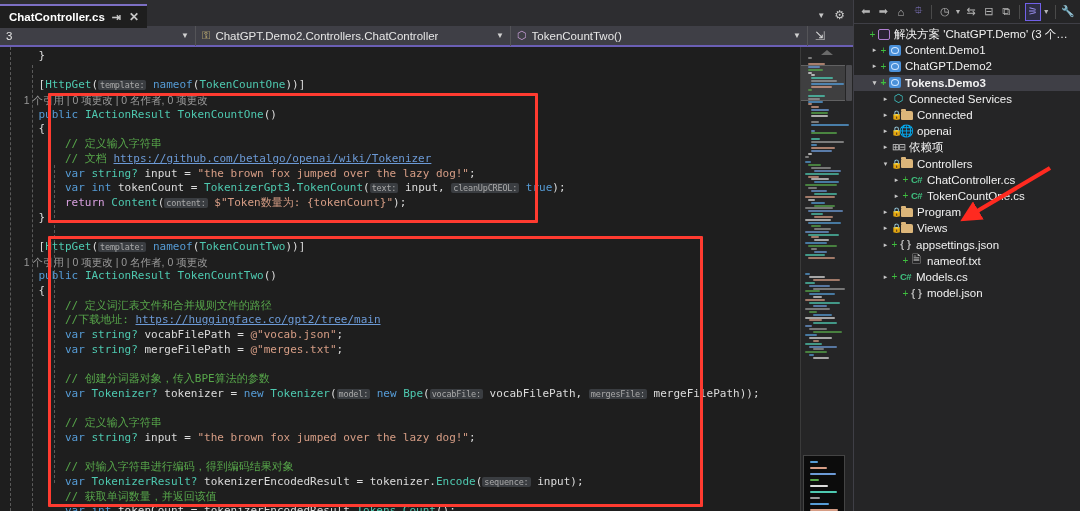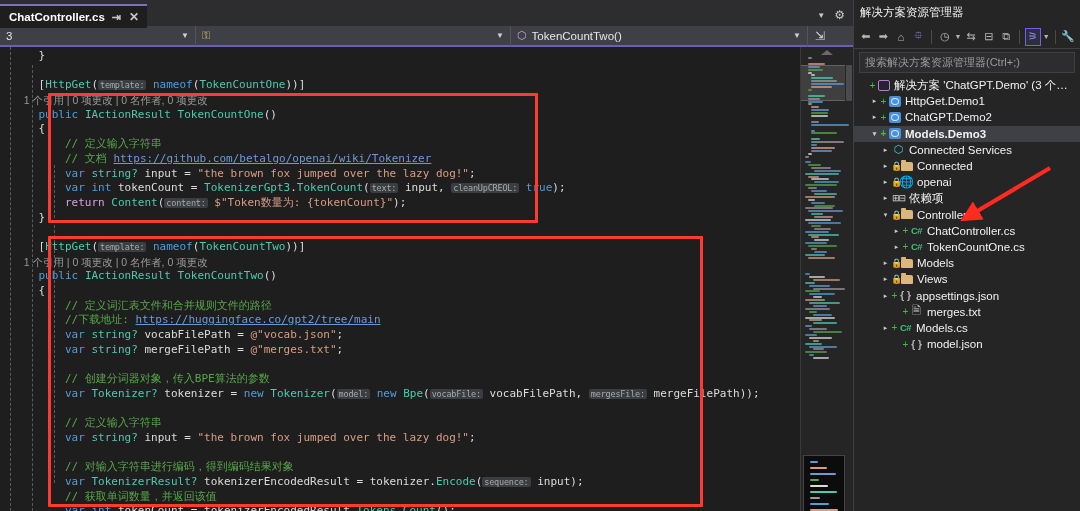--- a/index.html
+++ b/index.html
@@ -233,20 +233,21 @@
       </div>
     </div>
 
     <div id="nav-bar">
       <div class="nav-seg seg-a">
         <span class="nav-label">3</span>
         <span class="nav-caret">▼</span>
       </div>
       <div class="nav-seg seg-b">
         <span style="color:#d4c07a;font-size:11px;">⚿</span>
+        <span class="nav-label">ChatGPT.Demo2.Controllers.ChatController</span>
         <span class="nav-caret">▼</span>
       </div>
       <div class="nav-seg seg-c">
         <span style="color:#c39bd3;font-size:11px;">⬡</span>
         <span class="nav-label">TokenCountTwo()</span>
         <span class="nav-caret">▼</span>
       </div>
       <div class="nav-seg nav-split">⇲</div>
     </div>
 
@@ -370,76 +371,72 @@
             <div class="mm-line" style="left:6px;top:35px;width:27px;background:#4ec9b0;"></div>
             <div class="mm-line" style="left:6px;top:41px;width:10px;background:#9a9a9a;"></div>
             <div class="mm-line" style="left:6px;top:47px;width:19px;background:#569cd6;"></div>
             <div class="mm-line" style="left:6px;top:53px;width:28px;background:#d69d85;"></div>
           </div>
       </div>
     </div>
   </div>
 
   <div id="se-pane">
-    <div id="se-title">解决方案资源管理器</div>
 
     <div id="se-toolbar">
       <div class="se-tb-btn">⬅</div>
       <div class="se-tb-btn">➡</div>
       <div class="se-tb-btn">⌂</div>
       <div class="se-tb-btn" style="color:#8b7fd4;">⯐</div>
       <div class="se-tb-sep"></div>
       <div class="se-tb-btn">◷</div>
       <div class="se-caret">▼</div>
       <div class="se-tb-btn">⇆</div>
       <div class="se-tb-btn">⊟</div>
       <div class="se-tb-btn">⧉</div>
       <div class="se-tb-sep"></div>
       <div class="se-tb-btn boxed" style="color:#9b8ff0;">⚞</div>
       <div class="se-caret">▼</div>
       <div class="se-tb-sep"></div>
       <div class="se-tb-btn">🔧</div>
     </div>
 
-    <div id="se-search">
-      <span>搜索解决方案资源管理器(Ctrl+;)</span>
-    </div>
 
     <div id="se-tree">
         <div class="se-row" style="padding-left:4px">
           <span class="se-exp"></span>
           <span class="se-plus">+</span>
           <span class="se-ico">
             <span class="ico-sln"></span>
           </span>
           <span class="se-label">解决方案 'ChatGPT.Demo' (3 个项目，共 3 个</span>
         </div>
         <div class="se-row" style="padding-left:15px">
           <span class="se-exp">▸</span>
           <span class="se-plus">+</span>
           <span class="se-ico">
             <span class="ico-proj"></span>
           </span>
-          <span class="se-label">HttpGet.Demo1</span>
+          <span class="se-label">Content.Demo1</span>
         </div>
         <div class="se-row" style="padding-left:15px">
           <span class="se-exp">▸</span>
           <span class="se-plus">+</span>
           <span class="se-ico">
             <span class="ico-proj"></span>
           </span>
           <span class="se-label">ChatGPT.Demo2</span>
         </div>
         <div class="se-row selected" style="padding-left:15px">
           <span class="se-exp">▾</span>
           <span class="se-plus">+</span>
           <span class="se-ico">
             <span class="ico-proj"></span>
           </span>
-          <span class="se-label">Models.Demo3</span>
+          <span class="se-label">Tokens.Demo3</span>
         </div>
         <div class="se-row" style="padding-left:26px">
           <span class="se-exp">▸</span>
           <span class="se-ico">
             <span class="ico-conn">⬡</span>
           </span>
           <span class="se-label">Connected Services</span>
         </div>
         <div class="se-row" style="padding-left:26px">
           <span class="se-exp">▸</span>
@@ -487,21 +484,21 @@
             <span class="ico-cs">C#</span>
           </span>
           <span class="se-label">TokenCountOne.cs</span>
         </div>
         <div class="se-row" style="padding-left:26px">
           <span class="se-exp">▸</span>
           <span class="se-lock">🔒</span>
           <span class="se-ico">
             <span class="ico-folder"></span>
           </span>
-          <span class="se-label">Models</span>
+          <span class="se-label">Program</span>
         </div>
         <div class="se-row" style="padding-left:26px">
           <span class="se-exp">▸</span>
           <span class="se-lock">🔒</span>
           <span class="se-ico">
             <span class="ico-folder"></span>
           </span>
           <span class="se-label">Views</span>
         </div>
         <div class="se-row" style="padding-left:26px">
@@ -511,21 +508,21 @@
             <span class="ico-json">{ }</span>
           </span>
           <span class="se-label">appsettings.json</span>
         </div>
         <div class="se-row" style="padding-left:37px">
           <span class="se-exp"></span>
           <span class="se-plus">+</span>
           <span class="se-ico">
             <span class="ico-txt">🗎</span>
           </span>
-          <span class="se-label">merges.txt</span>
+          <span class="se-label">nameof.txt</span>
         </div>
         <div class="se-row" style="padding-left:26px">
           <span class="se-exp">▸</span>
           <span class="se-plus">+</span>
           <span class="se-ico">
             <span class="ico-cs">C#</span>
           </span>
           <span class="se-label">Models.cs</span>
         </div>
         <div class="se-row" style="padding-left:37px">

